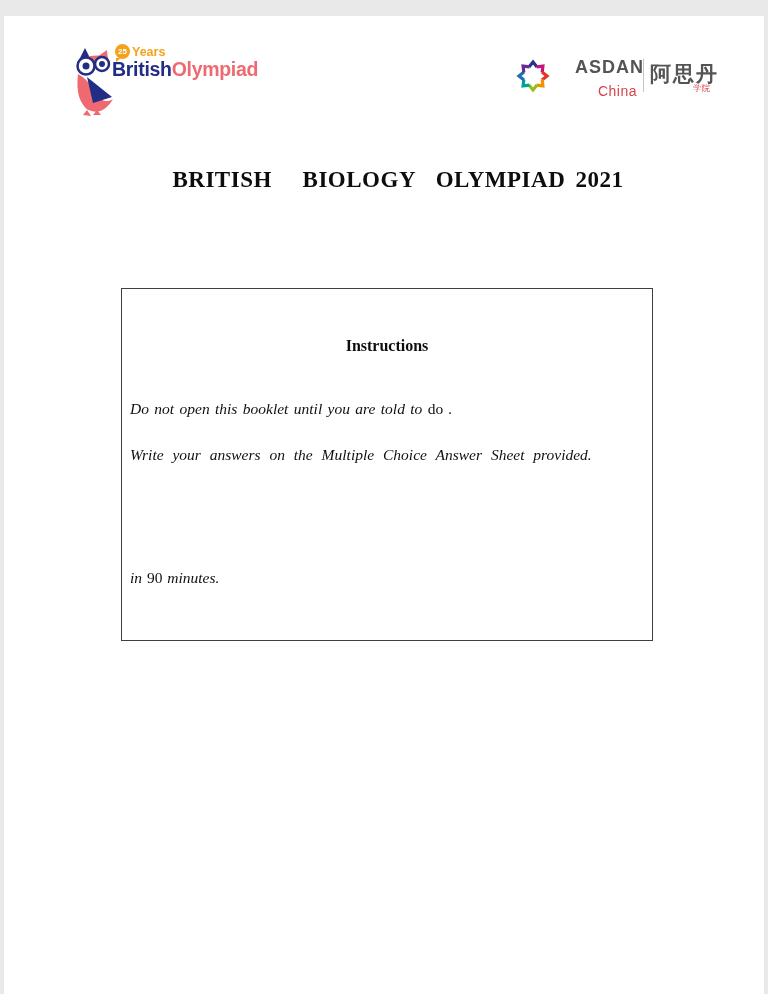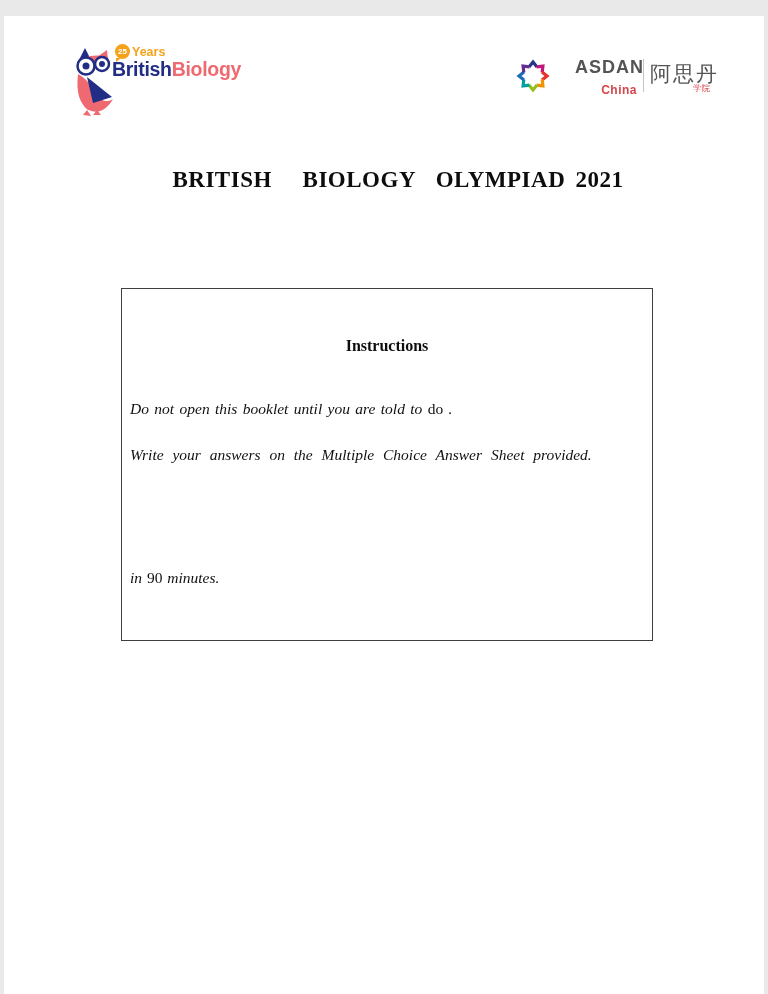--- a/index.html
+++ b/index.html
@@ -53,28 +53,28 @@
   .asdan-logo { position:absolute; left:512px; top:42px; width:200px; height:36px;
     font-family:"Liberation Sans", sans-serif; }
   .asdan-star { position:absolute; left:0; top:1px; }
   .asdan-word {
     position:absolute; left:59px; top:-1px;
     font-weight:bold; font-size:18px; letter-spacing:1px;
     color:var(--asdan-gray); white-space:nowrap;
   }
   .asdan-china {
     position:absolute; left:41px; top:25px; width:80px;
-    text-align:right; font-size:12px; color:var(--asdan-red); letter-spacing:0.5px;font-weight:bold;
+    text-align:right; font-size:14px; color:var(--asdan-red); letter-spacing:0.5px;
   }
   .asdan-divider {
     position:absolute; left:127px; top:1px; width:1px; height:33px; background:#c4c4c4;
   }
   .asdan-cjk {
     position:absolute; left:134px; top:2px;
-    font-size:21px; font-weight:normal; letter-spacing:2px;
+    font-size:21px; font-weight:bold; letter-spacing:2px;
     color:var(--asdan-gray); white-space:nowrap;
   }
   .asdan-cjk-sub {
     position:absolute; left:134px; top:25px; width:60px;
     text-align:right; font-size:8.5px; color:var(--asdan-red);
   }
 
   
   .page-title {
     position:absolute; left:0; top:151px; width:768px;
@@ -122,21 +122,21 @@
       <path d="M4,27 C2,44 5,57 15,63 C25,68 34,61 39,52 C33,56 27,54 23,48 C17,38 13,32 4,27 Z" style="fill:var(--salmon)"></path>
       <path d="M13,30 L38,50 L19,56 Z" style="fill:var(--navy)"></path>
       <path d="M8,34 C10,50 16,59 25,61 L14,63 C6,57 5,45 8,34 Z" style="fill:var(--salmon)"></path>
       <polygon points="13,63 17,69 9,68" style="fill:var(--salmon)"></polygon>
       <polygon points="23,63 27,68 19,68" style="fill:var(--salmon)"></polygon>
     </svg>
     <div class="years-badge">
       <span>25</span>
     </div>
     <div class="years-label">Years</div>
-    <div class="bbo-line1"><span class="p1">British</span><span class="p2">Biology</span></div>
+    <div class="bbo-line1"><span class="p1">British</span><span class="p2">Olympiad</span></div>
   </div>
 
   <div class="asdan-logo">
     <svg class="asdan-star" width="34" height="34" viewBox="0 0 34 34" aria-hidden="true">
       <g transform="rotate(0 17 17)">
           <path d="M13,8 L17,3 L21,8" style="stroke:#27348B;stroke-width:3.2;fill:none"></path>
         </g>
       <g transform="rotate(45 17 17)">
           <path d="M13,8 L17,3 L21,8" style="stroke:#C2187E;stroke-width:3.2;fill:none"></path>
         </g>

